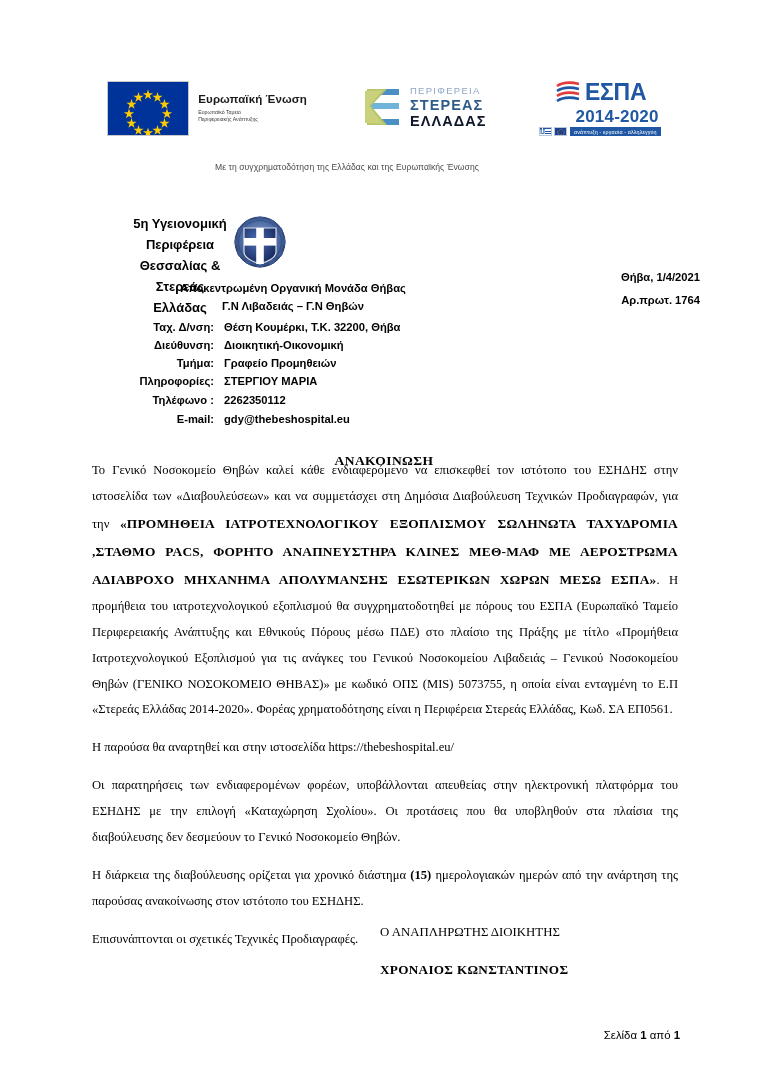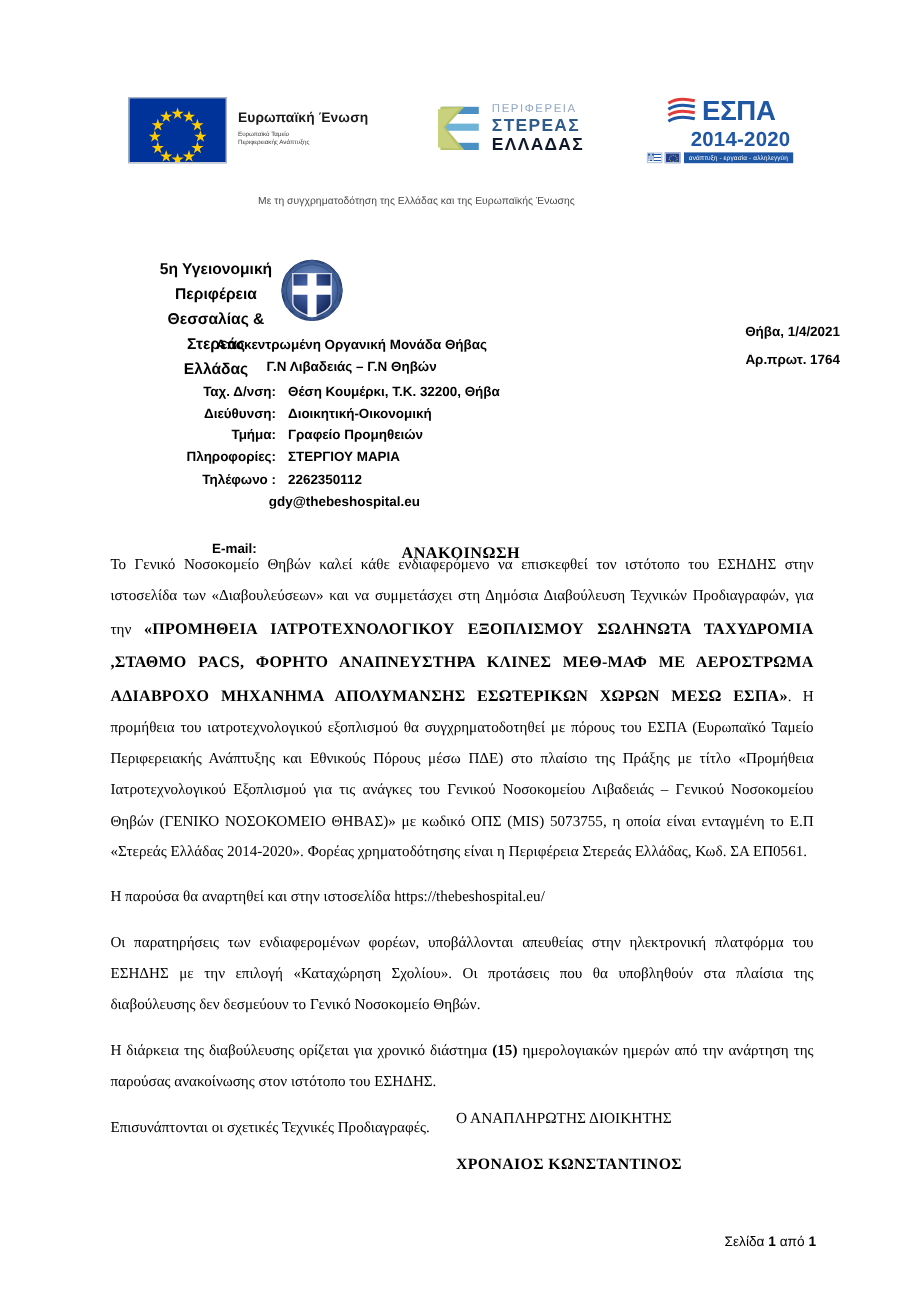--- a/index.html
+++ b/index.html
@@ -250,21 +250,21 @@
     top: 69px;
     width: 330px;
     text-align: center;
     font-family: "Liberation Sans", sans-serif;
     font-size: 11.2px;
     font-weight: bold;
     line-height: 1.62;
   }
   .lh-fields {
     position: absolute;
-    left: 144px;
+    left: 128px;
     top: 108px;
     font-family: "Liberation Sans", sans-serif;
     font-size: 11.2px;
     font-weight: bold;
   }
   .lh-row {
     display: flex;
     line-height: 1.62;
   }
   .lh-label {
@@ -276,21 +276,21 @@
   .lh-value { white-space: nowrap; }
   .lh-email {
     position: absolute;
     left: 128px;
     top: 203px;
     font-family: "Liberation Sans", sans-serif;
     font-size: 11.2px;
     font-weight: bold;
     display: flex;
   }
-  .lh-email .lh-label { width: 96px; margin-top: 39px; }
+  .lh-email .lh-label { width: 96px; }
 
   
   .doc-title {
     position: absolute;
     left: 0;
     top: 434px;
     width: 768px;
     text-align: center;
     font-family: "Liberation Serif", serif;
     font-size: 13.5px;

